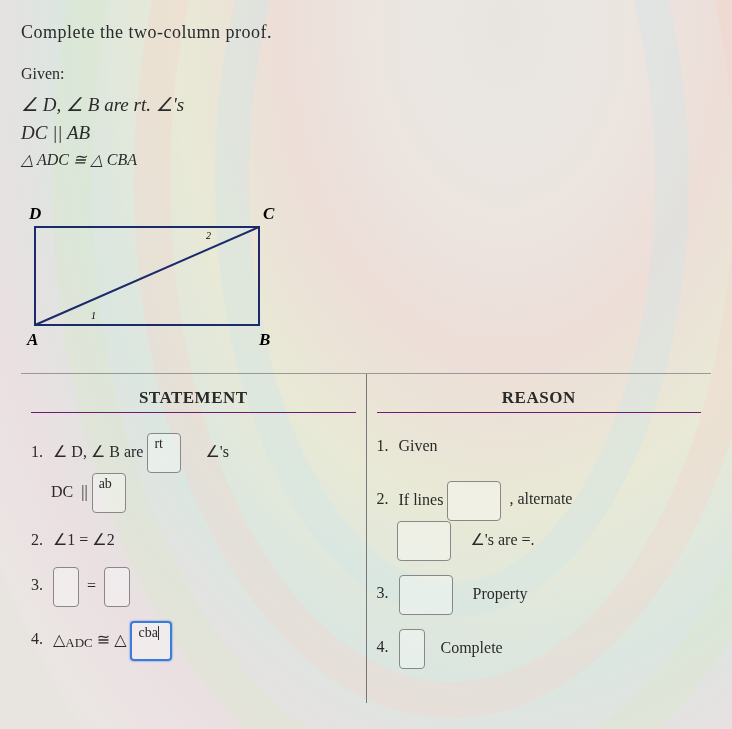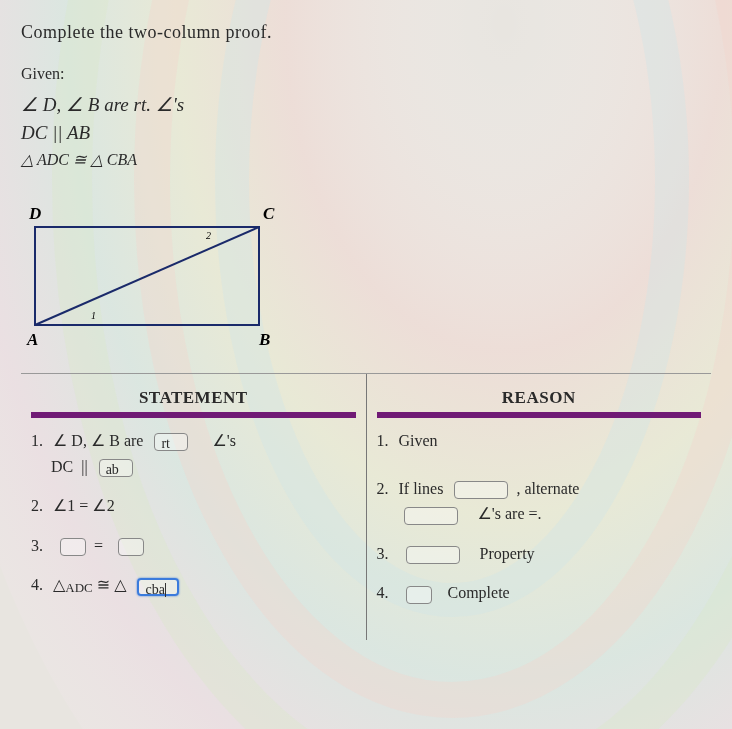--- a/index.html
+++ b/index.html
@@ -29,39 +29,38 @@
     .figure { margin: 8px 0 18px 0; }
     .table-wrap { display: flex; border-top: 1px solid #999; }
     .col { flex: 1; padding: 6px 10px 20px 10px; position: relative; }
     .col.left { border-right: 1px solid #777; }
     .header {
       text-align: center;
       font-weight: bold;
       font-family: "Times New Roman", serif;
       font-size: 17px;
       padding: 8px 0 4px 0;
-      border-bottom: 6px solid #701a75;
-      margin-bottom: 10px;
+      border-bottom: 1px solid #701a75;
+      margin-bottom: 20px;
       letter-spacing: 0.5px;
     }
     .row { font-size: 16px; margin-bottom: 14px; line-height: 1.6; }
     .row .num { display: inline-block; width: 18px; }
     .inp {
       display: inline-block;
       min-width: 34px;
       padding: 1px 6px;
-      height: 18px;
+      height: 40px;
       border: 1px solid #888;
       border-radius: 4px;
       background: rgba(255,255,255,0.35);
       font-size: 14px;
       vertical-align: middle;
       font-family: serif;
       line-height: 18px;
-      margin-left: 7px;
     }
     .inp.sq { min-width: 26px; width: 26px; }
     .inp.med { min-width: 54px; }
     .inp.cba {
       border: 2px solid #3b7bdc;
       box-shadow: 0 0 2px #3b7bdc;
       min-width: 42px;
     }
     .cba-cursor {
       display: inline-block;

